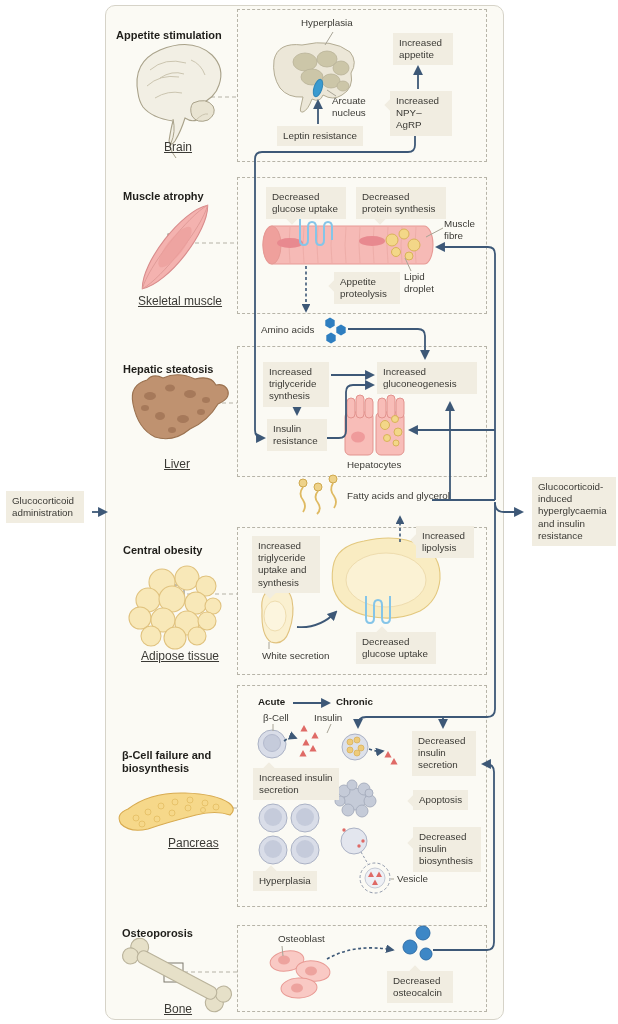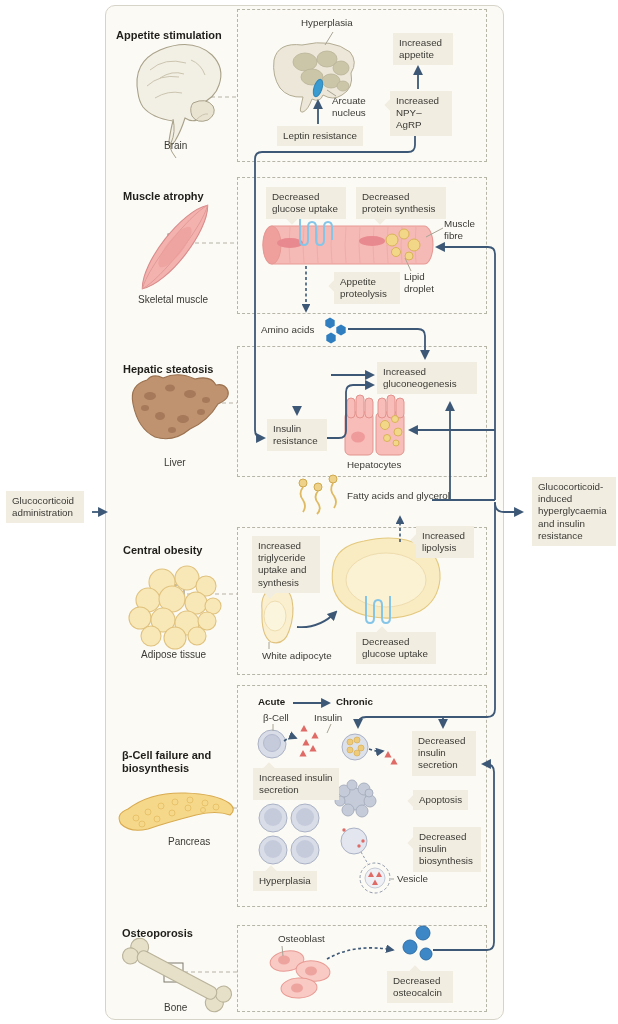--- a/index.html
+++ b/index.html
@@ -7,21 +7,21 @@
           font-family:"Liberation Sans",sans-serif;color:#3b3a35;}
   .main-panel{position:absolute;left:105px;top:5px;width:397px;height:1013px;
           background:#fbfaf4;border:1.5px solid #d6d3c8;border-radius:10px;z-index:0;}
   .dpanel{position:absolute;border:1px dashed #b7b4a8;z-index:1;background:transparent;}
   svg.overlay{position:absolute;left:0;top:0;width:618px;height:1024px;z-index:2;pointer-events:none;}
   .box{position:absolute;background:#f1ede1;color:#3b3a35;font-size:9.8px;line-height:1.25;
        padding:4px 6px;z-index:3;}
   .tail{position:absolute;width:8px;height:8px;background:#f1ede1;transform:rotate(45deg);z-index:-1;}
   .plain{position:absolute;color:#3b3a35;font-size:9.8px;line-height:1.2;z-index:3;}
   .heading{position:absolute;color:#1f1e1a;font-weight:bold;font-size:11px;line-height:1.2;z-index:3;}
-  .caption{position:absolute;color:#3b3a35;font-size:10px;z-index:3;}
+  .caption{position:absolute;color:#3b3a35;font-size:12px;z-index:3;text-decoration:underline;}
   .nowrap{white-space:nowrap;}
   .bold{font-weight:bold;color:#1f1e1a;}
 </style>
 </head>
 <body>
 
 <div class="canvas">
 
   <div class="main-panel"></div>
 
@@ -389,35 +389,36 @@
     <span>Decreased protein synthesis</span>
   </div>
   <div class="plain" style="left:444px;top:218px;width:40px">Muscle fibre</div>
   <div class="plain" style="left:404px;top:271px;width:40px">Lipid droplet</div>
   <div class="box" style="left:334px;top:272px;width:54px">
     <span class="tail" style="left:-4px;top:10px"></span>
     <span>Appetite proteolysis</span>
   </div>
   <div class="plain nowrap" style="left:261px;top:324px">Amino acids</div>
 
+  <div class="box" style="left:263px;top:362px;width:54px">Increased triglyceride synthesis</div>
   <div class="box" style="left:377px;top:362px;width:88px">Increased gluconeogenesis</div>
   <div class="box" style="left:267px;top:419px;width:48px">Insulin resistance</div>
   <div class="plain nowrap" style="left:347px;top:459px">Hepatocytes</div>
 
   <div class="plain nowrap" style="left:347px;top:490px">Fatty acids and glycerol</div>
 
   <div class="box" style="left:252px;top:536px;width:56px">
     <span class="tail" style="left:14px;bottom:-4px"></span>
     <span>Increased triglyceride uptake and synthesis</span>
   </div>
   <div class="box" style="left:416px;top:526px;width:46px">
     <span class="tail" style="left:-4px;top:10px"></span>
     <span>Increased lipolysis</span>
   </div>
-  <div class="plain nowrap" style="left:262px;top:650px">White adipocyte</div>
+  <div class="plain nowrap" style="left:262px;top:650px">White secretion</div>
   <div class="box" style="left:356px;top:632px;width:68px">
     <span class="tail" style="left:22px;top:-4px"></span>
     <span>Decreased glucose uptake</span>
   </div>
 
   <div class="plain bold nowrap" style="left:258px;top:696px">Acute</div>
   <div class="plain bold nowrap" style="left:336px;top:696px">Chronic</div>
   <div class="plain nowrap" style="left:263px;top:712px">β-Cell</div>
   <div class="plain nowrap" style="left:314px;top:712px">Insulin</div>
   <div class="box" style="left:253px;top:768px;width:74px">

